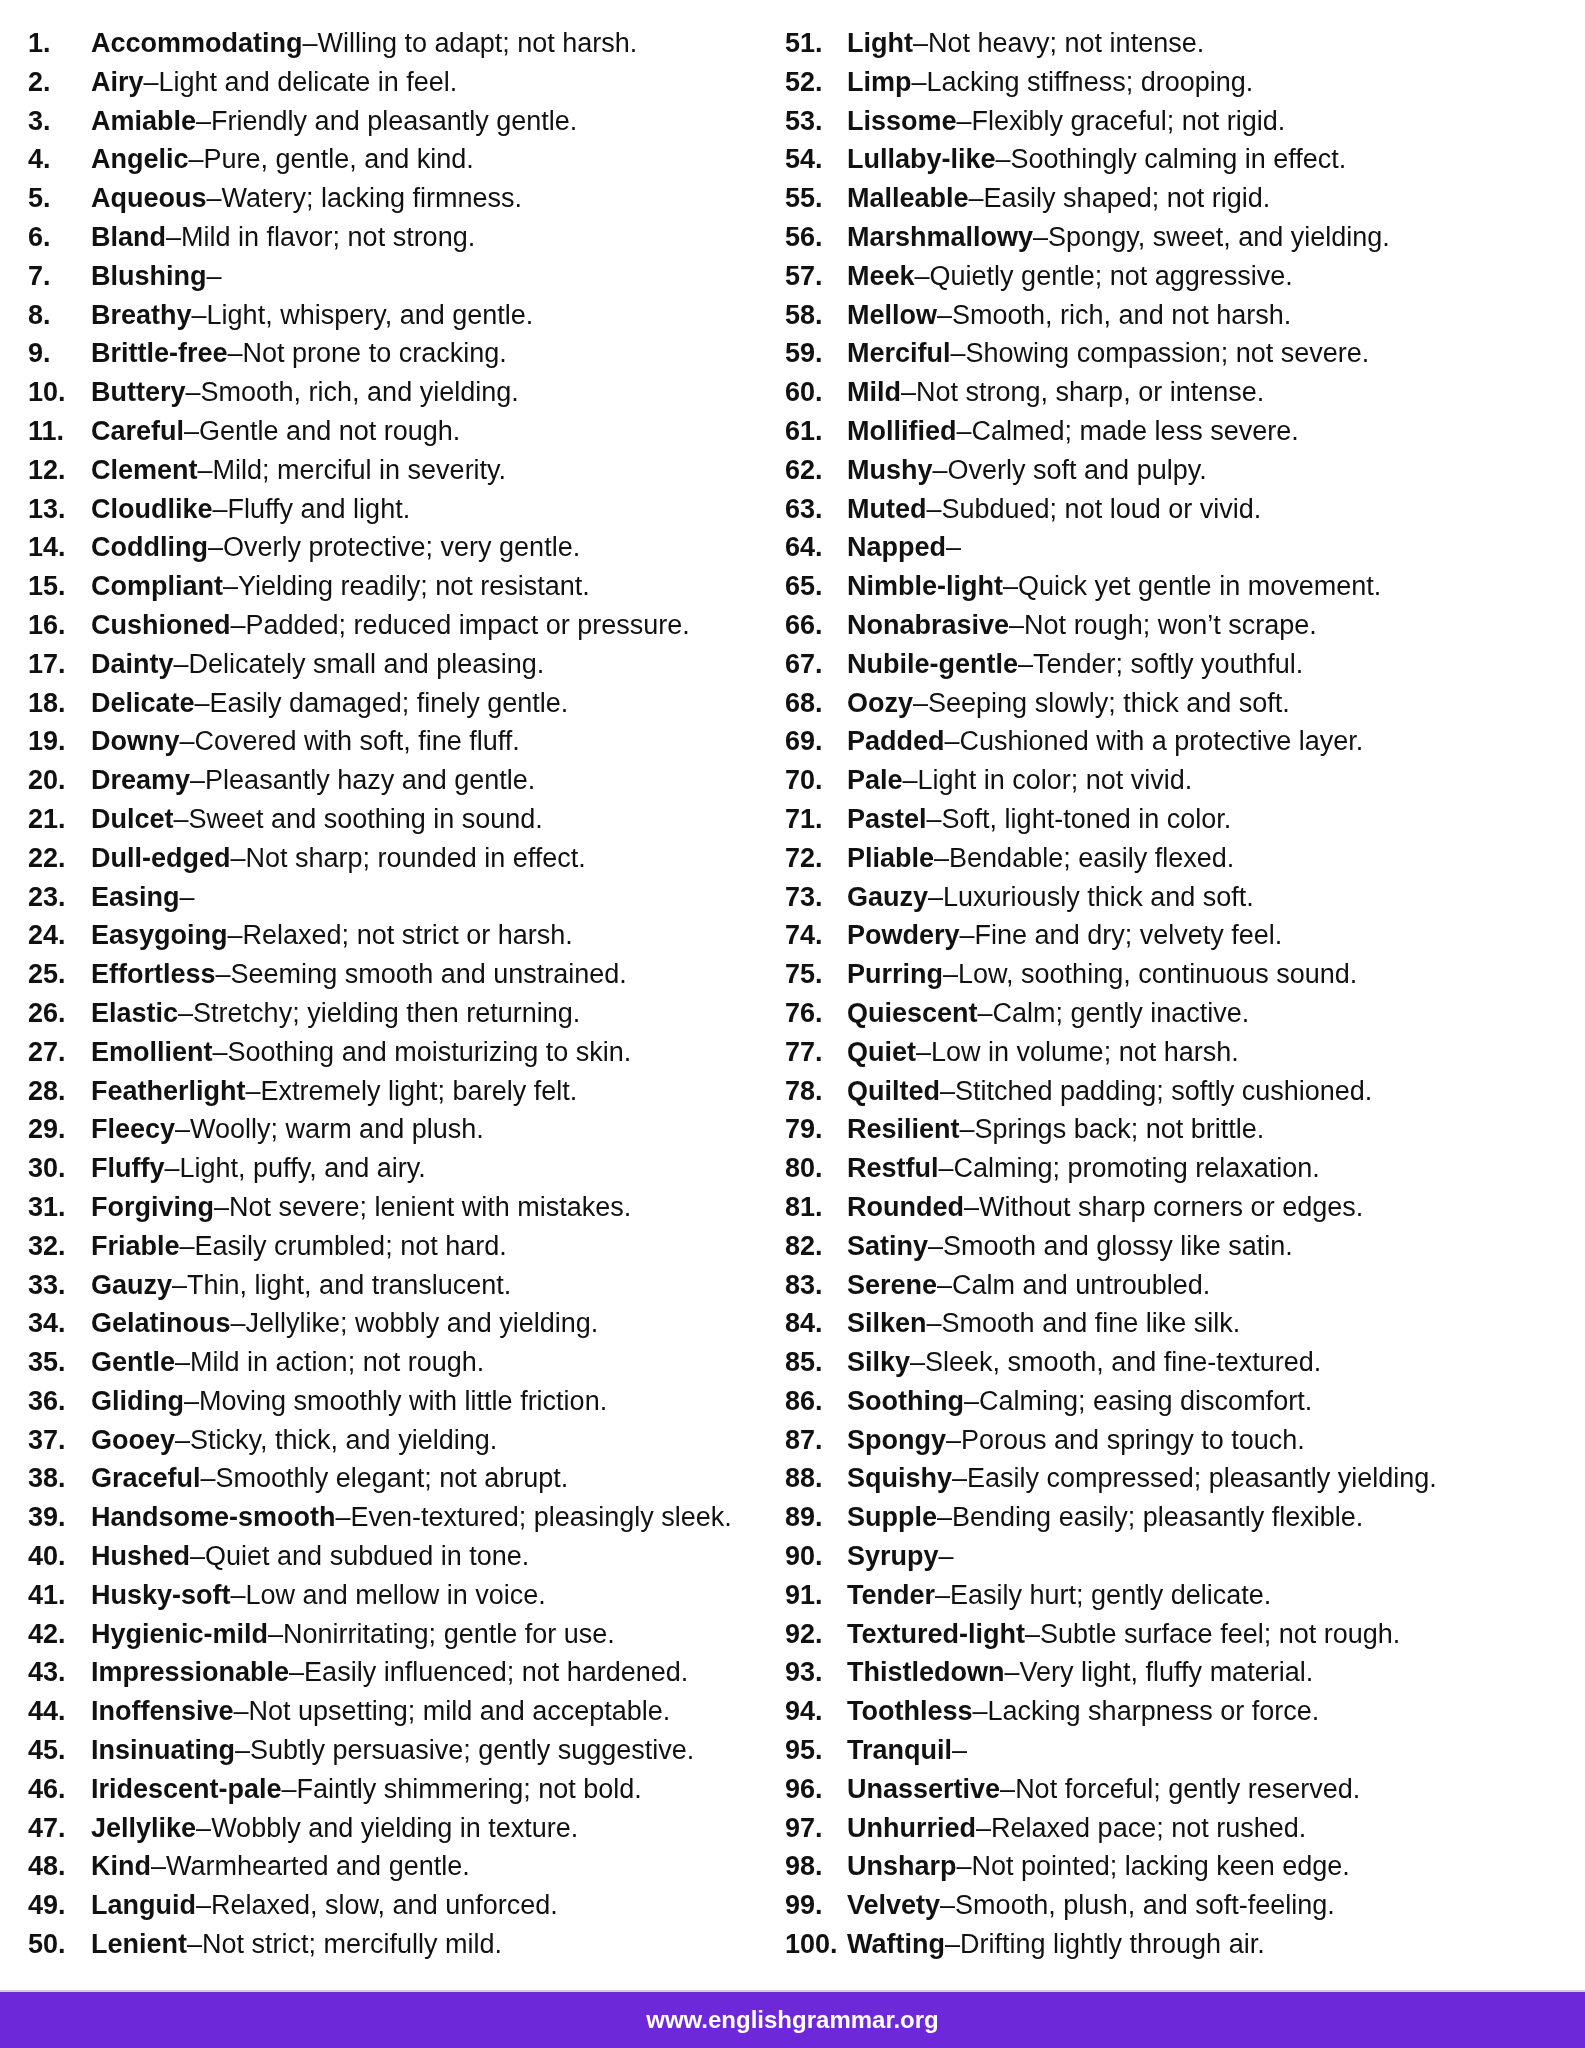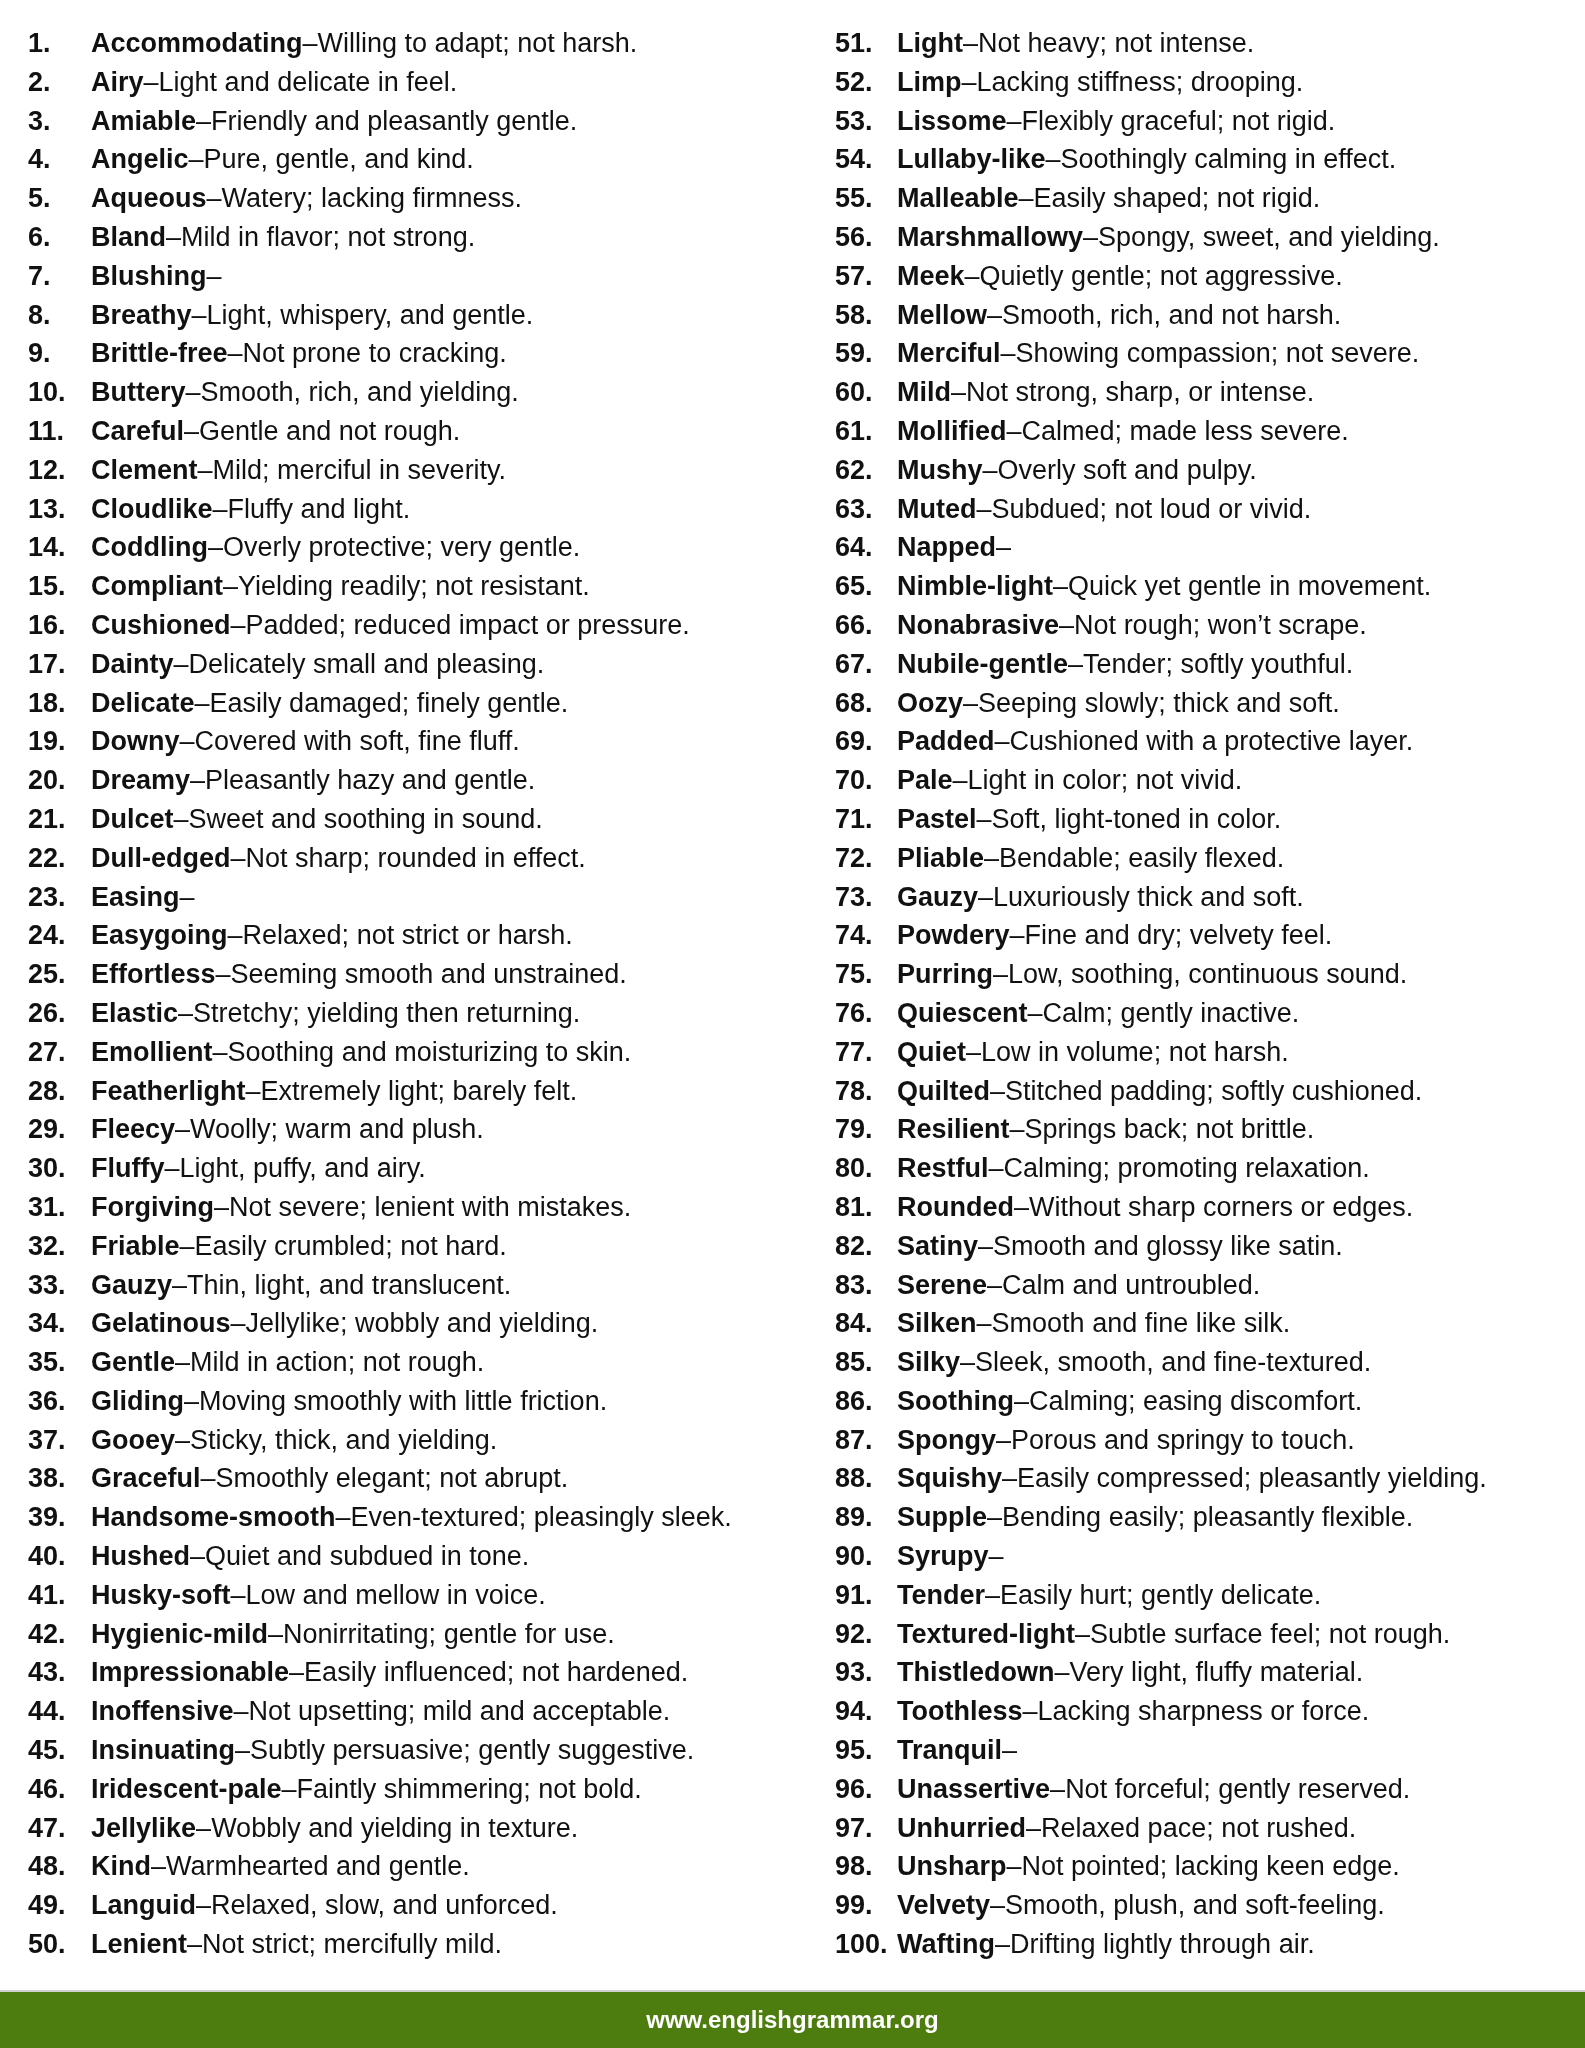--- a/index.html
+++ b/index.html
@@ -2,32 +2,32 @@
 <html><head>
 <meta charset="utf-8">
 <style>
   html, body { margin: 0; padding: 0; }
   body {
     width: 1585px; height: 2048px; background: #ffffff; position: relative; overflow: hidden;
     font-family: "Liberation Sans", sans-serif; color: #111111;
   }
   .column { position: absolute; top: 24px; }
   .col-left { left: 28px; width: 770px; }
-  .col-right { left: 835px; width: 745px; }
+  .col-right { left: 785px; width: 745px; }
   .item {
     height: 38.8px; line-height: 38.8px; font-size: 27px; white-space: nowrap;
     display: flex; align-items: center;
   }
   .num { font-weight: bold; display: inline-block; }
   .col-left .num { width: 63px; }
   .col-right .num { width: 62px; }
   .term { font-weight: bold; }
   .footer {
     position: absolute; left: 0; top: 1990px; width: 1585px; height: 58px;
-    background: #4d7c0f; border-top: 2px solid #d0d0d0; box-sizing: border-box;
+    background: #6d28d9; border-top: 2px solid #d0d0d0; box-sizing: border-box;
     display: flex; align-items: center; justify-content: center;
   }
   .footer-text { color: #ffffff; font-weight: bold; font-size: 24px; }
 </style>
 </head>
 <body>
 
 <div class="column col-left">
     <div class="item">
       <span class="num">1.</span>

